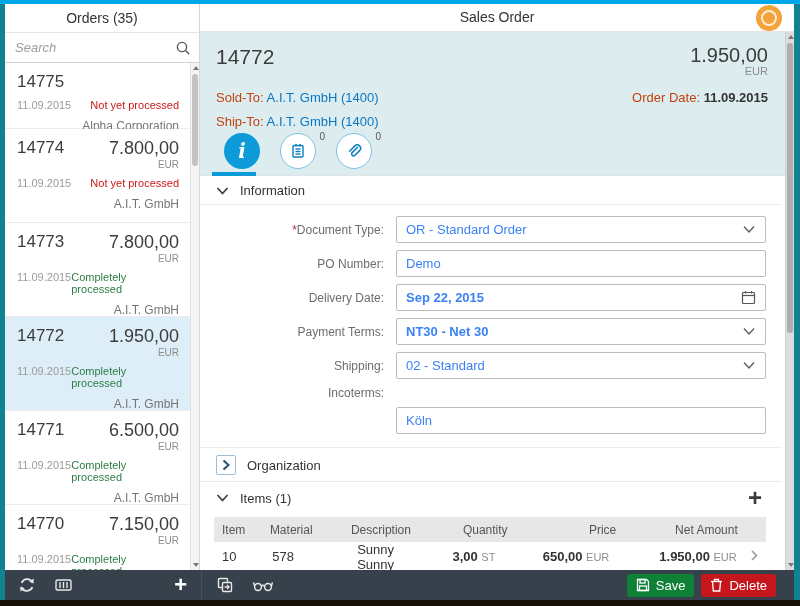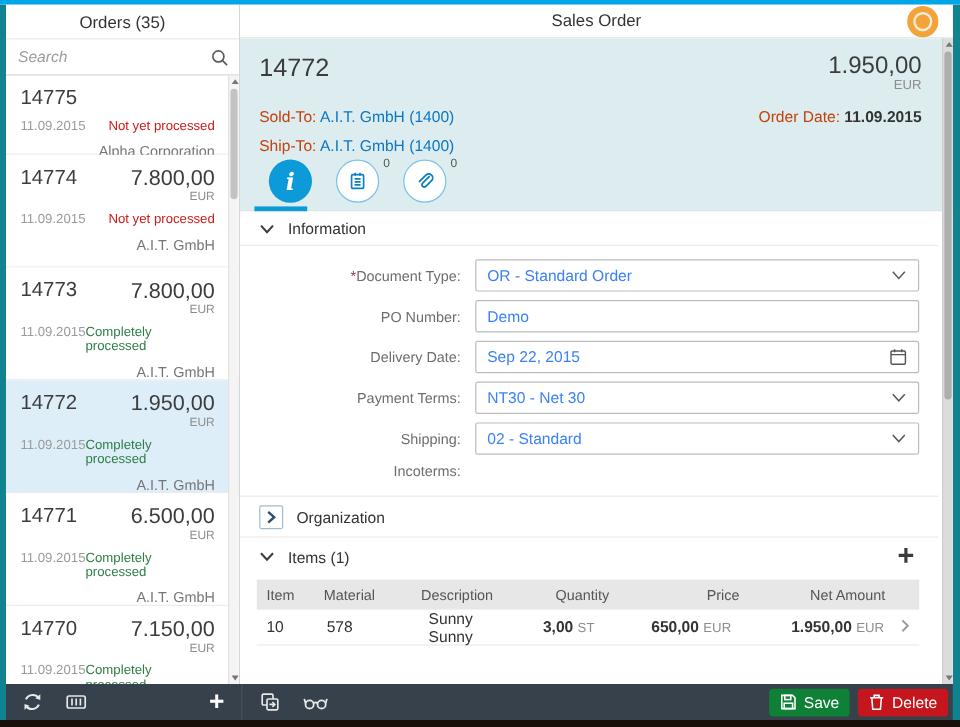--- a/index.html
+++ b/index.html
@@ -64,41 +64,41 @@
   .section-head .sh-label { margin-left:11px; }
   .divider { border-bottom:1px solid #ececec; }
   .org-box { width:20px; height:20px; border:1px solid #9cbdd6; border-radius:2px; display:flex; align-items:center; justify-content:center; }
   .add-btn { margin-left:auto; font-size:24px; font-weight:bold; color:#3c3c3c; line-height:18px; padding-right:6px; cursor:pointer; }
 
   .form { padding:11px 0 6px; }
   .frow { display:flex; align-items:center; margin-bottom:7px; }
   .flabel { width:196px; flex:0 0 196px; text-align:right; font-size:12px; color:#6d6d6d; padding-right:12px; }
   .req { color:#a9304d; }
   .fctrl { flex:1; height:27px; border:1px solid #bcbcbc; border-radius:2px; display:flex; align-items:center; padding:0 9px; margin-right:16px; font-size:13px; color:#3b82f6; background:#fff; cursor:pointer; }
-  .fctrl .val-bold { font-weight:normal; }
+  .fctrl .val-bold { font-weight:bold; }
   .ctrl-ic { margin-left:auto; display:flex; align-items:center; }
 
   .t-head { display:flex; align-items:center; height:25px; background:#e7e7e7; margin:4px 16px 0 14px; padding:0 8px; font-size:12px; color:#555; }
   .t-row { display:flex; align-items:center; height:30px; margin:0 16px 0 14px; padding:0 8px; border-bottom:1px solid #eaeaea; font-size:13px; color:#333; cursor:pointer; }
   .c-item { width:52px; }
   .c-mat { width:88px; }
   .c-desc { flex:1; }
   .c-qty { width:105px; text-align:right; }
   .c-price { width:118px; text-align:right; }
   .c-net { width:132px; text-align:right; }
   .c-nav { width:22px; text-align:right; }
   .num-b { font-weight:bold; }
   .unit { color:#8d8d8d; font-size:11px; }
 
   
   .f-left { width:196px; flex:0 0 196px; height:100%; display:flex; align-items:center; padding-left:13px; }
   .f-right { flex:1; height:100%; display:flex; align-items:center; padding-left:14px; border-left:1px solid #45525c; }
   .f-ic { display:flex; align-items:center; margin-right:18px; cursor:pointer; color:#e8e8e8; }
   .plus-btn { margin-left:auto; margin-right:14px; color:#fff; font-size:22px; font-weight:bold; cursor:pointer; line-height:20px; }
-  .btn-group { margin-left:auto; display:flex; gap:7px; padding-right:4px; }
+  .btn-group { margin-left:auto; display:flex; gap:7px; padding-right:18px; }
   .fbtn { height:23px; display:flex; align-items:center; gap:6px; padding:0 9px; border-radius:3px; color:#fff; font-size:13px; border:none; cursor:pointer; font-family:"Liberation Sans", sans-serif; }
   .fbtn.save { background:#0e8137; }
   .fbtn.delete { background:#c5161d; }
 
   
   .vscroll { position:absolute; top:0; right:0; bottom:0; width:9px; background:#f4f4f4; border-left:1px solid #e2e2e2; }
   .vscroll .thumb { position:absolute; left:1px; right:1px; background:#c3c3c3; border-radius:3px; }
   .arr { position:absolute; left:0; width:9px; height:10px; display:flex; align-items:center; justify-content:center; }
   .arr.up { top:0; } .arr.down { bottom:0; }
   .tri-up { width:0; height:0; border-left:3px solid transparent; border-right:3px solid transparent; border-bottom:4px solid #777; }
@@ -343,20 +343,26 @@
               <span>02 - Standard</span>
               <span class="ctrl-ic">
                   <svg width="14" height="9" viewBox="0 0 14 9" fill="none" stroke="#5a5a5a" stroke-width="1.3">
                     <polyline points="2,1.5 7,7 12,1.5"></polyline>
                   </svg>
                 </span>
             </span>
           </div>
           <div class="frow">
             <span class="flabel">Incoterms:</span>
+          </div>
+          <div class="frow">
+            <span class="flabel"></span>
+            <span class="fctrl">
+              <span>Köln</span>
+            </span>
           </div>
         </div>
 
         <div class="section-head divider" style="border-top:1px solid #ececec;">
           <span class="org-box">
             <svg width="9" height="12" viewBox="0 0 9 12" fill="none" stroke="#27506e" stroke-width="2">
                 <polyline points="1.5,1.5 6.5,6 1.5,10.5"></polyline>
               </svg>
           </span>
           <span class="sh-label">Organization</span>

